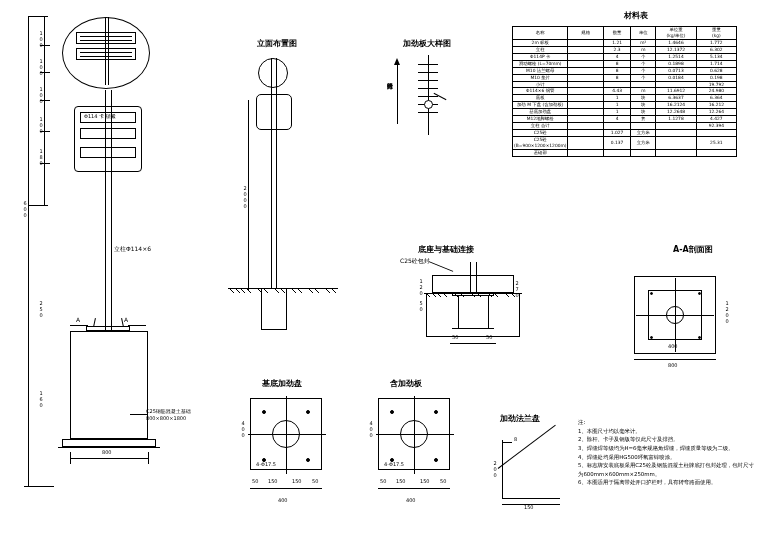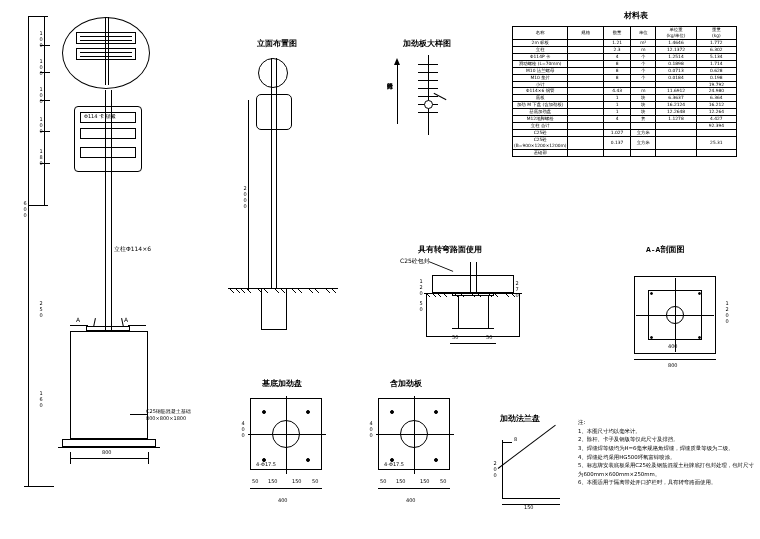--- a/index.html
+++ b/index.html
@@ -4,21 +4,21 @@
 <style>
   html,body{margin:0;padding:0;background:#ffffff;}
   body{width:760px;height:539px;font-family:"DejaVu Sans","Liberation Sans",sans-serif;color:#000;}
   #sheet{position:relative;width:760px;height:539px;overflow:hidden;background:#fff;}
   .ln{position:absolute;background:#000;}
   .h{height:1px;}
   .v{width:1px;}
   .lbl{position:absolute;white-space:nowrap;line-height:1;}
   .t5{font-size:5px;}
   .t6{font-size:6px;}
-  .t8{font-size:8px;font-family:Liberation Mono, monospace;}
+  .t8{font-size:8px;}
   .t9{font-size:9px;}
   .vert{writing-mode:vertical-rl;text-orientation:upright;letter-spacing:0px;}
   .box{position:absolute;border:1px solid #000;box-sizing:border-box;}
   .circ{position:absolute;border:1px solid #000;border-radius:50%;box-sizing:border-box;background:#fff;}
   .hatch{position:absolute;box-sizing:border-box;
     background-image:repeating-linear-gradient(45deg,#000 0 0.5px,transparent 0.5px 4px);}
   .dotfill{position:absolute;box-sizing:border-box;
     background-image:radial-gradient(#000 0.4px, transparent 0.5px);background-size:4px 4px;}
   table.mat{position:absolute;border-collapse:collapse;font-size:4.4px;}
   table.mat td,table.mat th{border:0.5px solid #000;padding:0px 1px;text-align:center;line-height:1.35;font-weight:normal;}
@@ -261,21 +261,21 @@
           <td>基础部</td>
           <td></td>
           <td></td>
           <td></td>
           <td></td>
           <td></td>
         </tr>
       </tbody>
   </table>
 
-  <div class="lbl t8 title" style="left:418px;top:246px;">具有转弯路面使用</div>
+  <div class="lbl t8 title" style="left:418px;top:246px;">底座与基础连接</div>
   <div class="lbl t6" style="left:400px;top:258px;">C25砼包封</div>
   <div class="ln" style="left:428px;top:266px;width:26px;height:1px;transform:rotate(22deg);"></div>
 
   <div class="dotfill" style="left:432px;top:275px;width:82px;height:18px;border:1px solid #000;"></div>
   <div class="ln h" style="left:424px;top:293px;width:98px;"></div>
   <div class="hatch" style="left:424px;top:293px;width:98px;height:4px;"></div>
   <div class="box" style="left:426px;top:293px;width:94px;height:44px;"></div>
   <div class="ln v" style="left:470px;top:262px;height:32px;"></div>
   <div class="ln v" style="left:476px;top:262px;height:32px;"></div>
   <div class="box" style="left:452px;top:292px;width:42px;height:4px;"></div>
@@ -283,21 +283,21 @@
   <div class="ln v" style="left:488px;top:296px;height:32px;"></div>
   <div class="ln h" style="left:452px;top:328px;width:42px;"></div>
 
   <div class="lbl t5 vert" style="left:418px;top:278px;">120</div>
   <div class="lbl t5 vert" style="left:418px;top:300px;">50</div>
   <div class="lbl t5 vert" style="left:514px;top:280px;">270</div>
   <div class="lbl t5" style="left:452px;top:335px;">50</div>
   <div class="lbl t5" style="left:486px;top:335px;">50</div>
   <div class="ln h" style="left:450px;top:343px;width:46px;"></div>
 
-  <div class="lbl t8 title" style="left:646px;top:246px;">A-A剖面图</div>
+  <div class="lbl t8 title" style="left:673px;top:246px;">A-A剖面图</div>
   <div class="box" style="left:634px;top:276px;width:82px;height:78px;"></div>
   <div class="box" style="left:648px;top:290px;width:54px;height:50px;"></div>
   <div class="circ" style="left:666px;top:306px;width:18px;height:18px;"></div>
   <div class="ln h" style="left:636px;top:315px;width:78px;"></div>
   <div class="ln v" style="left:675px;top:278px;height:74px;"></div>
   <div class="circ" style="left:650px;top:292px;width:3px;height:3px;background:#000;"></div>
   <div class="circ" style="left:698px;top:292px;width:3px;height:3px;background:#000;"></div>
   <div class="circ" style="left:650px;top:336px;width:3px;height:3px;background:#000;"></div>
   <div class="circ" style="left:698px;top:336px;width:3px;height:3px;background:#000;"></div>
   <div class="lbl t5 vert" style="left:724px;top:300px;">1200</div>

